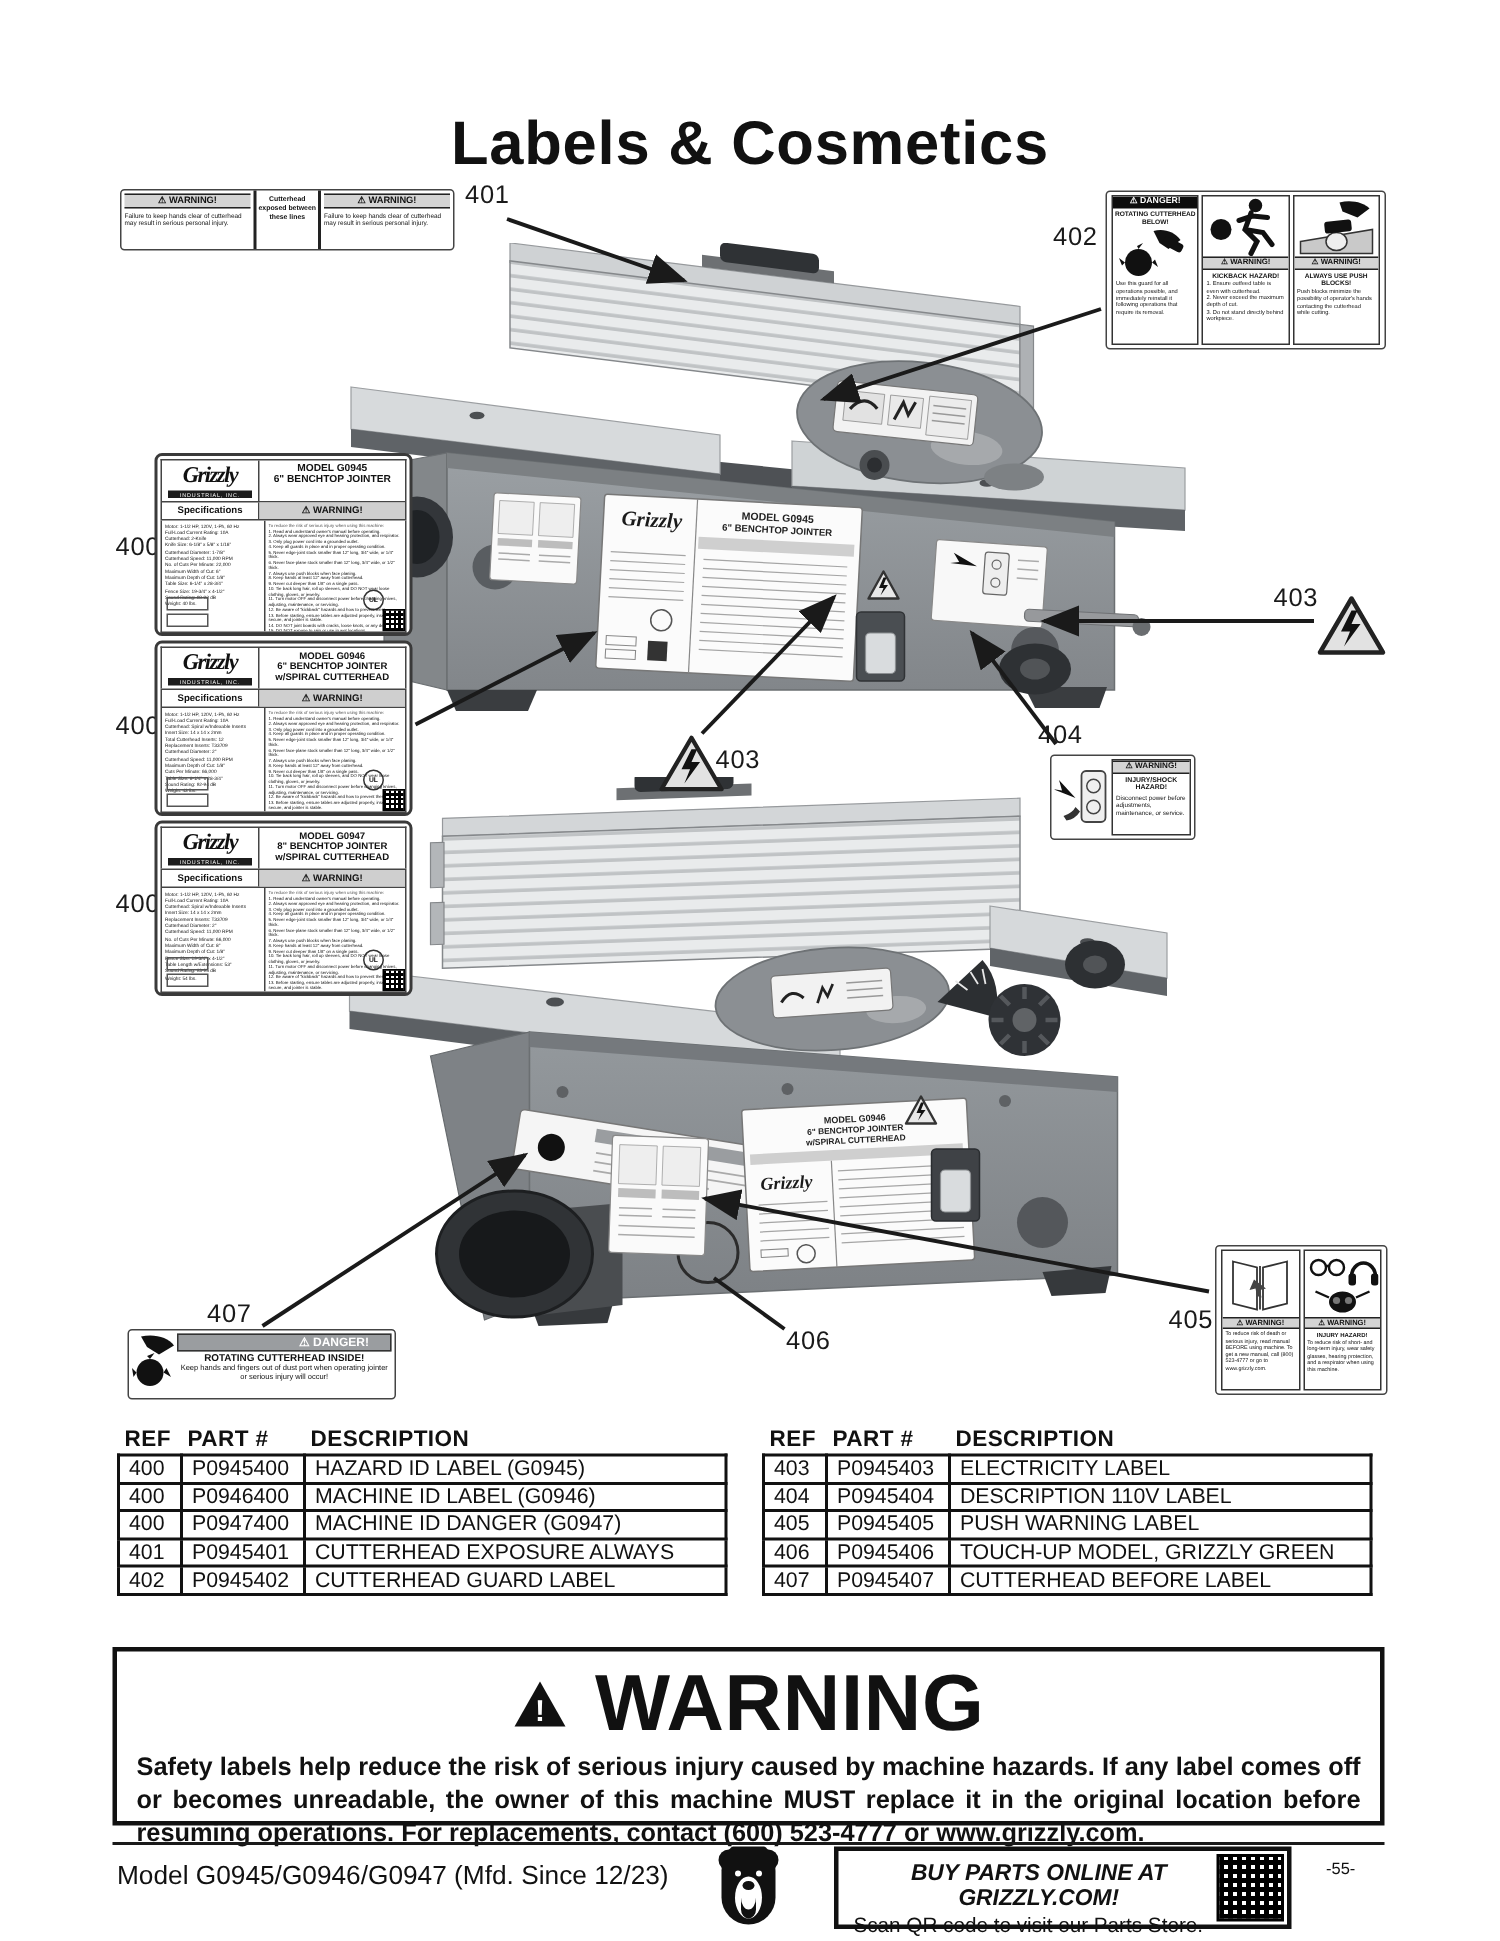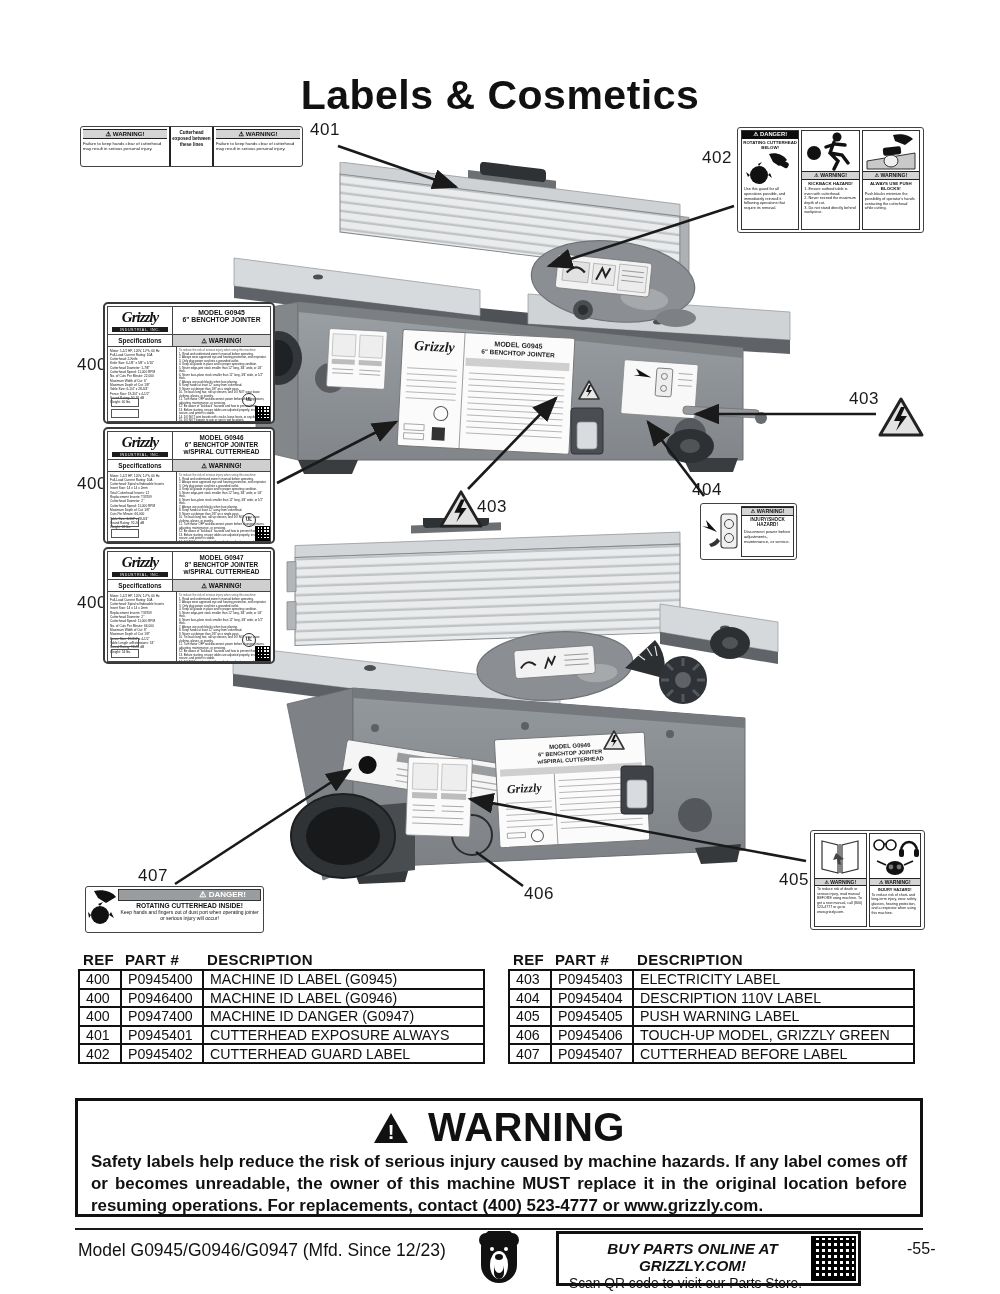--- a/index.html
+++ b/index.html
@@ -84,33 +84,33 @@
   
   .tbl-head{position:absolute;font-weight:bold;font-size:15px;letter-spacing:.3px;}
   .tbl-head span{position:absolute;top:0;white-space:nowrap;}
   .parts-table{position:absolute;width:407px;border-collapse:collapse;table-layout:fixed;}
   .parts-table td{border:2px solid #111;font-size:14.2px;padding:0 0 0 6px;height:16.6px;white-space:nowrap;overflow:hidden;}
   .parts-table col.c1{width:42px;} .parts-table col.c2{width:82px;}
 
   
   #warnbox{left:75px;top:1098px;width:848px;height:119px;border:3px solid #111;box-sizing:border-box;}
   #warnbox .head{display:flex;justify-content:center;align-items:center;margin-top:4px;}
-  #warnbox .head .wtitle{font-size:40px;font-weight:bold;letter-spacing:.5px;margin-left:19px;}
+  #warnbox .head .wtitle{font-size:53px;font-weight:bold;letter-spacing:.5px;margin-left:19px;}
   #warnbox .body{font-size:16.9px;font-weight:bold;text-align:justify;line-height:1.3;padding:1px 13px 0;}
 
   
   #footer-rule{left:75px;top:1228px;width:848px;height:2px;background:#1a1a1a;}
   #footer-model{left:78px;top:1240px;font-size:17.5px;}
   #parts-box{left:556px;top:1231px;width:305px;height:55px;border:3px solid #111;box-sizing:border-box;}
   #parts-box .t1{font-size:15.2px;font-weight:bold;font-style:italic;text-align:center;margin-top:6px;padding-right:32px;}
   #parts-box .t2{font-size:13.8px;text-align:center;margin-top:2px;padding-right:46px;}
   .qr{position:absolute;right:2px;top:2px;width:45px;height:45px;border:2px solid #000;box-sizing:border-box;background:
     repeating-linear-gradient(0deg,#000 0 3px,transparent 3px 6px),
     repeating-linear-gradient(90deg,#000 0 3px,#fff 3px 6px);}
-  #page-number{left:884px;top:1240px;font-size:16px;margin-left:23px;}
+  #page-number{left:884px;top:1240px;font-size:11px;}
 
   #arrow-overlay{left:0;top:0;width:1000px;height:1294px;pointer-events:none;z-index:40;}
   .lbl{z-index:20;}
 </style>
 </head>
 <body>
 
 <div id="page-title" class="abs">Labels &amp; Cosmetics</div>
 
 <span class="callout" style="left:310px;top:120px;">401</span>
@@ -731,21 +731,21 @@
 <table class="parts-table" style="left:78px;top:969px;">
   <colgroup>
       <col class="c1">
       <col class="c2">
       <col>
     </colgroup>
   <tbody>
     <tr>
         <td>400</td>
         <td>P0945400</td>
-        <td>MACHINE ID LABEL (G0945)</td>
+        <td>HAZARD ID LABEL (G0945)</td>
       </tr>
     <tr>
         <td>400</td>
         <td>P0946400</td>
         <td>MACHINE ID LABEL (G0946)</td>
       </tr>
     <tr>
         <td>400</td>
         <td>P0947400</td>
         <td>MACHINE ID DANGER (G0947)</td>
@@ -804,21 +804,21 @@
 </table>
 
 <div id="warnbox" class="abs">
   <div class="head">
     <svg width="36" height="32" viewBox="0 0 36 32">
       <path d="M18,1 L35,31 L1,31 Z" fill="#111"></path>
       <text x="18" y="27" text-anchor="middle" font-size="20" font-weight="bold" fill="#fff" font-family="Liberation Sans,sans-serif">!</text>
     </svg>
     <span class="wtitle">WARNING</span>
   </div>
-  <div class="body">Safety labels help reduce the risk of serious injury caused by machine hazards. If any label comes off or becomes unreadable, the owner of this machine MUST replace it in the original location before resuming operations. For replacements, contact (400) 523-4777 or www.grizzly.com.</div>
+  <div class="body">Safety labels help reduce the risk of serious injury caused by machine hazards. If any label comes off or becomes unreadable, the owner of this machine MUST replace it in the original location before resuming operations. For replacements, contact (600) 523-4777 or www.grizzly.com.</div>
 </div>
 
 <div id="footer-rule" class="abs"></div>
 <div id="footer-model" class="abs">Model G0945/G0946/G0947 (Mfd. Since 12/23)</div>
 
 <svg class="abs" style="left:477px;top:1231px;" width="44" height="54" viewBox="0 0 44 54">
   <circle cx="9" cy="9" r="7" fill="#111"></circle>
   <circle cx="35" cy="9" r="7" fill="#111"></circle>
   <circle cx="11" cy="11" r="3" fill="#fff"></circle>
   <circle cx="33" cy="11" r="3" fill="#fff"></circle>

